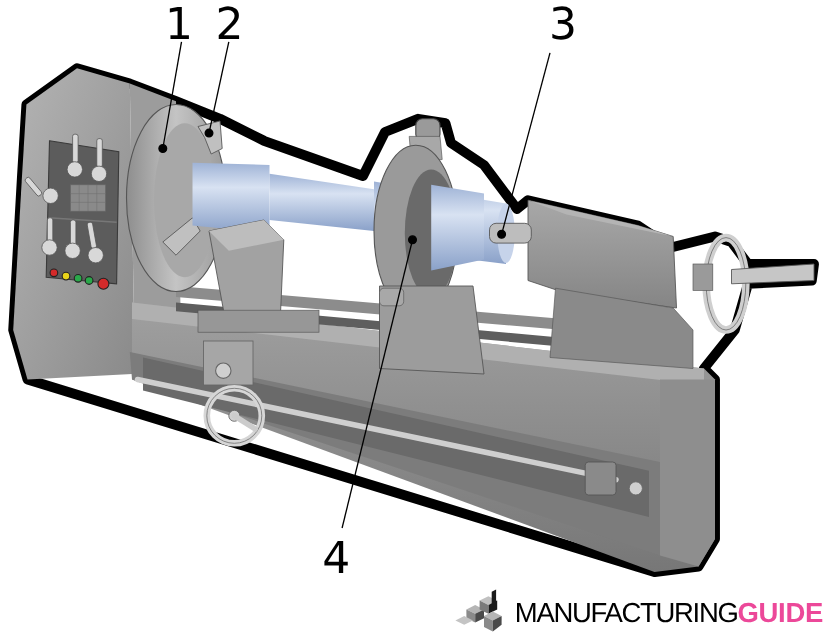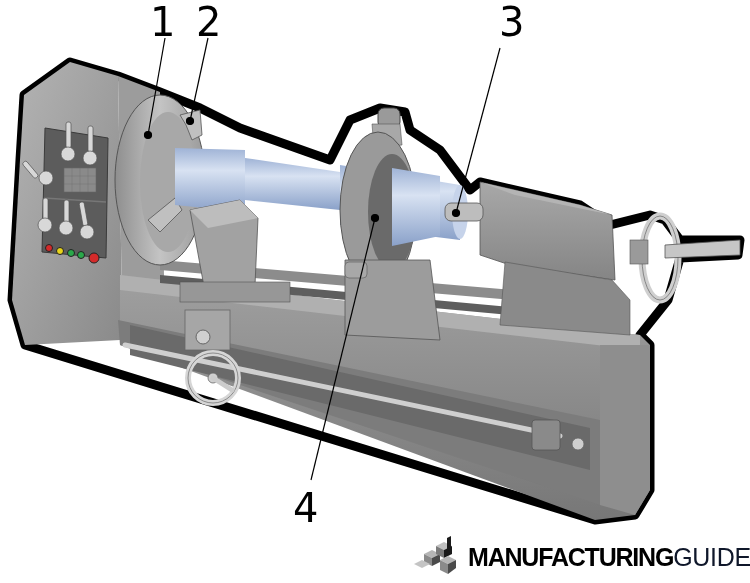--- a/index.html
+++ b/index.html
@@ -1,22 +1,22 @@
 <!DOCTYPE html>
 <html><head>
 <meta charset="utf-8">
 <style>
   html, body { margin: 0; padding: 0; background: #ffffff; }
   body { width: 750px; height: 583px; position: relative; overflow: hidden; font-family: "Liberation Sans", sans-serif; }
   #stage { position: absolute; left: 0; top: 0; width: 750px; height: 583px; }
   .callout-num { position: absolute; font-family: "DejaVu Sans", sans-serif; font-size: 40px; color: #000; line-height: 1; }
   .logo { position: absolute; left: 414px; top: 536px; height: 42px; display: flex; align-items: center; }
   .logo-text { font-family: "Liberation Sans", sans-serif; font-size: 25px; letter-spacing: -0.5px; color: #000; margin-left: 8px; white-space: nowrap; }
-  .logo-text .bold { font-weight: 700; letter-spacing: -1.2px; }
-  .logo-text .light { font-weight: 400; color: #0f172a; letter-spacing: -0.3px; }
+  .logo-text .bold { font-weight: 400; letter-spacing: -1.2px; }
+  .logo-text .light { font-weight: 700; color: #ec4899; letter-spacing: -0.3px; }
 </style>
 </head>
 <body>
 
 <div id="stage">
 <svg width="750" height="583" viewBox="0 0 750 583" xmlns="http://www.w3.org/2000/svg">
   <defs>
     <linearGradient id="bodyG" x1="0" y1="0" x2="1" y2="1">
       <stop offset="0" stop-color="#b4b4b4"></stop>
       <stop offset="1" stop-color="#8a8a8a"></stop>

